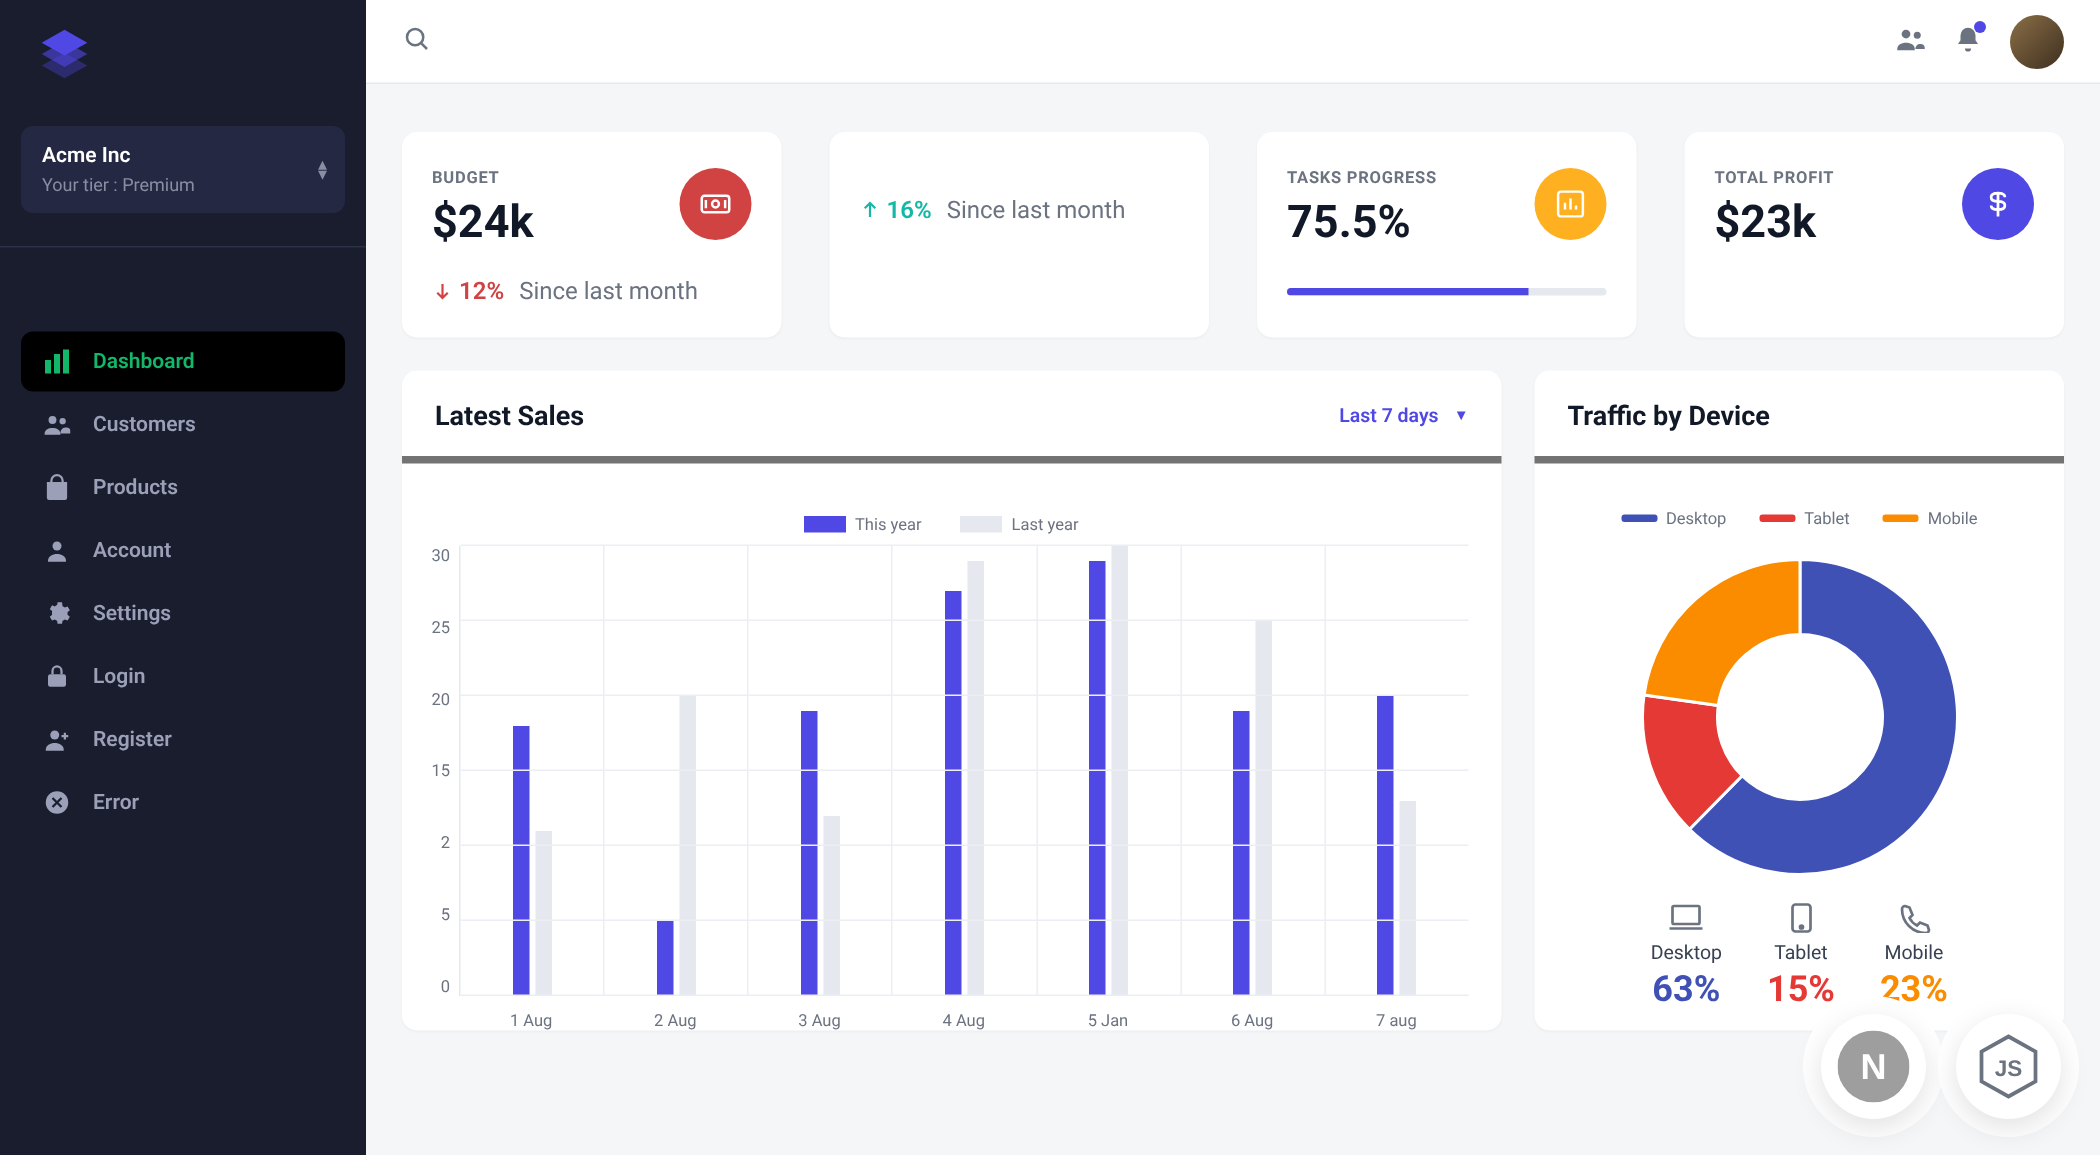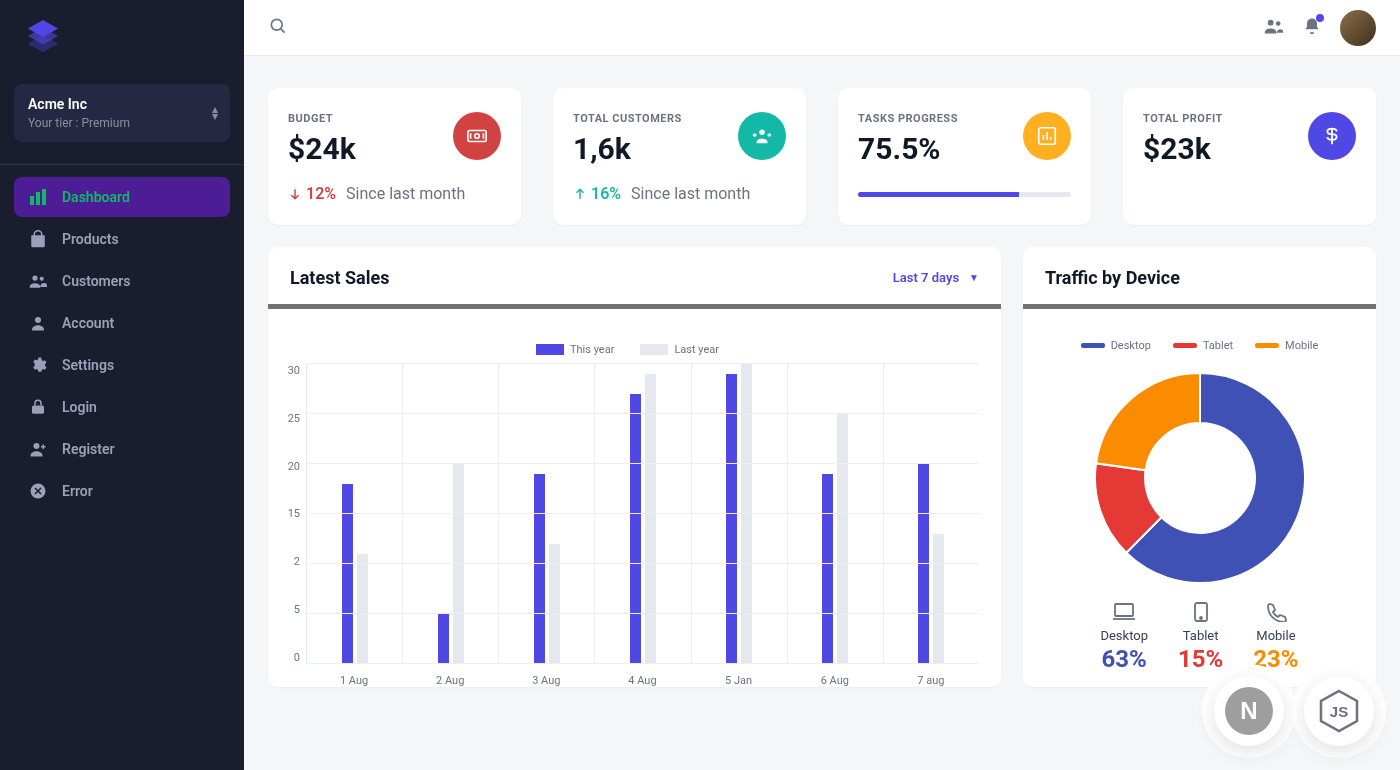--- a/index.html
+++ b/index.html
@@ -7,21 +7,21 @@
 .sidebar { width: 244px; background: #1a1d2e; color: #fff; flex-shrink: 0; display: flex; flex-direction: column; }
 .logo { padding: 18px 24px 10px; }
 .logo svg { width: 38px; height: 38px; }
 .tier-box { margin: 14px 14px 0; background: #242842; border-radius: 8px; padding: 12px 14px; position: relative; }
 .tier-name { font-size: 14px; font-weight: 600; }
 .tier-sub { font-size: 12px; color: #8a8ea3; margin-top: 4px; }
 .tier-arrows { position: absolute; right: 12px; top: 50%; transform: translateY(-50%); color: #8a8ea3; font-size: 12px; line-height: 7px; }
 .divider { height: 1px; background: #2d3148; margin: 22px 0 12px; }
 .nav { padding: 0 14px; }
 .nav-item { display: flex; align-items: center; padding: 10px 14px; border-radius: 8px; color: #9ba0b8; font-size: 14px; font-weight: 600; cursor: pointer; margin-bottom: 2px; }
-.nav-item.active { background: #4c1d95; color: #12b76a; }
+.nav-item.active { background: #000000; color: #12b76a; margin-top: 44px; }
 .nav-item .nicon { width: 20px; height: 20px; margin-right: 14px; display: flex; align-items: center; justify-content: center; }
 .main { flex: 1; display: flex; flex-direction: column; }
 .topbar { height: 56px; background: #fff; border-bottom: 1px solid #e6e8f0; display: flex; align-items: center; padding: 0 24px; }
 .topbar .spacer { flex: 1; }
 .top-icon { color: #6b7280; margin-left: 18px; cursor: pointer; position: relative; }
 .noti-dot { width: 8px; height: 8px; background: #5048e5; border-radius: 50%; position: absolute; top: -2px; right: -2px; }
 .avatar { width: 36px; height: 36px; border-radius: 50%; background: linear-gradient(135deg, #8b6f47, #3e2f1f); margin-left: 18px; cursor: pointer; }
 .content { padding: 32px 24px 0; }
 .cards { display: grid; grid-template-columns: repeat(4, 1fr); gap: 32px; }
 .card { background: #fff; border-radius: 10px; padding: 24px 20px 22px; box-shadow: 0 1px 2px rgba(0,0,0,0.04); }
@@ -95,35 +95,35 @@
             <rect x="1" y="8" width="4" height="9" fill="#12b76a"></rect>
             <rect x="7" y="4" width="4" height="13" fill="#12b76a"></rect>
             <rect x="13" y="1" width="4" height="16" fill="#12b76a"></rect>
           </svg>
         </span>
       <span>Dashboard</span>
     </div>
     <div class="nav-item">
       <span class="nicon">
           <svg width="18" height="18" viewBox="0 0 24 24" fill="#9ba0b8">
-            <path d="M6 7V6a6 6 0 0112 0v1h3v14a2 2 0 01-2 2H5a2 2 0 01-2-2V7h3zm2 0h8V6a4 4 0 00-8 0v1z"></path>
-          </svg>
-        </span>
-      <span>Products</span>
-    </div>
-    <div class="nav-item">
-      <span class="nicon">
-          <svg width="18" height="18" viewBox="0 0 24 24" fill="#9ba0b8">
             <circle cx="8" cy="8" r="3.5"></circle>
             <circle cx="17" cy="9" r="2.8"></circle>
             <path d="M1 20c0-3.3 3.1-5 7-5s7 1.7 7 5v1H1z"></path>
             <path d="M15 20c0-1.8.5-3.3 1.7-4.3 1-.7 2.3-1 3.8-1 2 0 3.5 1.1 3.5 3.3V20z"></path>
           </svg>
         </span>
       <span>Customers</span>
+    </div>
+    <div class="nav-item">
+      <span class="nicon">
+          <svg width="18" height="18" viewBox="0 0 24 24" fill="#9ba0b8">
+            <path d="M6 7V6a6 6 0 0112 0v1h3v14a2 2 0 01-2 2H5a2 2 0 01-2-2V7h3zm2 0h8V6a4 4 0 00-8 0v1z"></path>
+          </svg>
+        </span>
+      <span>Products</span>
     </div>
     <div class="nav-item">
       <span class="nicon">
           <svg width="18" height="18" viewBox="0 0 24 24" fill="#9ba0b8">
             <circle cx="12" cy="8" r="4"></circle>
             <path d="M4 21c0-4 4-6 8-6s8 2 8 6v1H4z"></path>
           </svg>
         </span>
       <span>Account</span>
     </div>
@@ -213,34 +213,20 @@
             <svg width="14" height="14" viewBox="0 0 24 24" fill="none" stroke="#d14343" stroke-width="2.5" style="margin-right:4px">
                 <path d="M12 4v16M6 14l6 6 6-6"></path>
               </svg>
             <span>12%</span>
           </span>
           <span class="since">Since last month</span>
         </div>
       </div>
 
       <div class="card">
-        <div class="card-head">
-          <div>
-            <div class="card-label">TOTAL CUSTOMERS</div>
-            <div class="card-value">1,6k</div>
-          </div>
-          <div class="card-icon" style="background:#14b8a6">
-            <svg width="22" height="22" viewBox="0 0 24 24" fill="#fff">
-                <circle cx="12" cy="8" r="3"></circle>
-                <path d="M6 19c0-2.8 2.7-4 6-4s6 1.2 6 4v1H6z"></path>
-                <path d="M18 11h4M20 9v4" stroke="#fff" stroke-width="1.6"></path>
-                <path d="M2 11h4M4 9v4" stroke="#fff" stroke-width="1.6"></path>
-              </svg>
-          </div>
-        </div>
         <div class="card-foot">
           <span class="delta up">
             <svg width="14" height="14" viewBox="0 0 24 24" fill="none" stroke="#14b8a6" stroke-width="2.5" style="margin-right:4px">
                 <path d="M12 20V4M6 10l6-6 6 6"></path>
               </svg>
             <span>16%</span>
           </span>
           <span class="since">Since last month</span>
         </div>
       </div>

